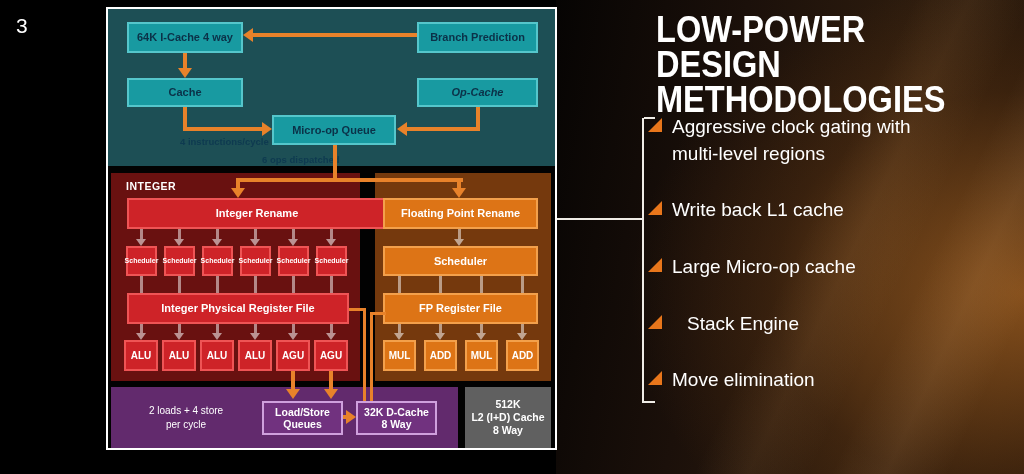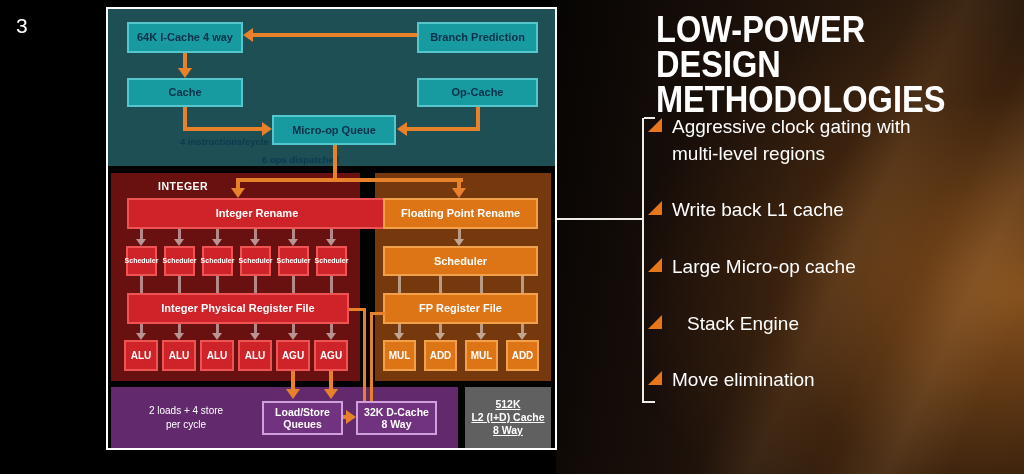--- a/index.html
+++ b/index.html
@@ -30,21 +30,21 @@
   .tbox{background:#189aa1;border:2px solid #55c6cb;color:#0b3148;font-size:11px;}
   .rbox{background:#ce2328;border:2px solid #ef5455;color:#fff;font-size:11px;}
   .obox{background:#dd7416;border:2px solid #f3a04b;color:#fff;font-size:11px;}
   .pbox{background:#71327f;border:2px solid #cfa0dd;color:#fff;font-size:10.5px;}
   .sched{font-size:7px;}
   .unit{font-size:10px;}
   .seclabel{position:absolute;color:#fff;font-weight:bold;font-size:10.5px;letter-spacing:.5px;}
   .note{position:absolute;color:#0e3a50;font-size:9.5px;font-weight:600;white-space:nowrap;}
   .memnote{position:absolute;color:#fff;font-size:10px;text-align:center;white-space:pre-line;
            display:flex;align-items:center;justify-content:center;line-height:1.35;}
-  .l2text{color:#fff;font-weight:bold;font-size:10.5px;text-align:center;white-space:pre-line;line-height:1.25;text-decoration:underline;}
+  .l2text{color:#fff;font-weight:bold;font-size:10.5px;text-align:center;white-space:pre-line;line-height:1.25;}
   .ln{position:absolute;background:#e8822a;}
   .wln{position:absolute;background:rgba(255,255,255,0.5);}
   .ah{position:absolute;width:0;height:0;}
   .ah.down{border-left:7px solid transparent;border-right:7px solid transparent;border-top:10px solid #e8822a;}
   .ah.left{border-top:7px solid transparent;border-bottom:7px solid transparent;border-right:10px solid #e8822a;}
   .ah.right{border-top:7px solid transparent;border-bottom:7px solid transparent;border-left:10px solid #e8822a;}
   .whd{position:absolute;width:0;height:0;border-left:5px solid transparent;border-right:5px solid transparent;
        border-top:7px solid rgba(255,255,255,0.55);}
   
   #page-num{position:absolute;left:16px;top:14px;color:#fff;font-size:21px;}
@@ -72,21 +72,21 @@
     <div class="sec sec-mem"></div>
     <div class="sec sec-l2">
       <div class="l2text">512K
 L2 (I+D) Cache
 8 Way</div>
     </div>
 
     <div class="box tbox" style="left:19px;top:13px;width:116px;height:31px;">64K I-Cache 4 way</div>
     <div class="box tbox" style="left:309px;top:13px;width:121px;height:31px;">Branch Prediction</div>
     <div class="box tbox" style="left:19px;top:69px;width:116px;height:29px;">Cache</div>
-    <div class="box tbox" style="left:309px;top:69px;width:121px;height:29px;">Op-Cache</div>
+    <div class="box tbox" style="left:309px;top:69px;width:121px;height:29px;font-style:italic;">Op-Cache</div>
     <div class="box tbox" style="left:164px;top:106px;width:124px;height:30px;">Micro-op Queue</div>
     <div class="note" style="left:72px;top:127px;">4 instructions/cycle</div>
     <div class="note" style="left:154px;top:145px;">6 ops dispatched</div>
 
     <div class="ln" style="left:145px;top:24px;width:164px;height:4px;"></div>
     <div class="ah left" style="left:135px;top:19px;"></div>
     <div class="ln" style="left:75px;top:44px;width:4px;height:20px;"></div>
     <div class="ah down" style="left:70px;top:59px;"></div>
     <div class="ln" style="left:75px;top:98px;width:4px;height:24px;"></div>
     <div class="ln" style="left:75px;top:118px;width:79px;height:4px;"></div>
@@ -95,21 +95,21 @@
     <div class="ln" style="left:299px;top:118px;width:73px;height:4px;"></div>
     <div class="ah left" style="left:289px;top:113px;"></div>
 
     <div class="ln" style="left:225px;top:136px;width:4px;height:37px;"></div>
     <div class="ln" style="left:128px;top:169px;width:227px;height:4px;"></div>
     <div class="ln" style="left:128px;top:169px;width:4px;height:10px;"></div>
     <div class="ah down" style="left:123px;top:179px;"></div>
     <div class="ln" style="left:349px;top:169px;width:4px;height:10px;"></div>
     <div class="ah down" style="left:344px;top:179px;"></div>
 
-    <div class="seclabel" style="left:18px;top:171px;margin-left:32px;">INTEGER</div>
+    <div class="seclabel" style="left:18px;top:171px;">INTEGER</div>
     <div class="box rbox" style="left:19px;top:189px;width:260px;height:31px;">Integer Rename</div>
     <div class="box rbox sched" style="left:18px;top:237px;width:31px;height:30px;">Scheduler</div>
     <div class="box rbox sched" style="left:56px;top:237px;width:31px;height:30px;">Scheduler</div>
     <div class="box rbox sched" style="left:94px;top:237px;width:31px;height:30px;">Scheduler</div>
     <div class="box rbox sched" style="left:132px;top:237px;width:31px;height:30px;">Scheduler</div>
     <div class="box rbox sched" style="left:170px;top:237px;width:31px;height:30px;">Scheduler</div>
     <div class="box rbox sched" style="left:208px;top:237px;width:31px;height:30px;">Scheduler</div>
     <div class="box rbox" style="left:19px;top:284px;width:222px;height:31px;">Integer Physical Register File</div>
     <div class="box rbox unit" style="left:16px;top:331px;width:34px;height:31px;">ALU</div>
     <div class="box rbox unit" style="left:54px;top:331px;width:34px;height:31px;">ALU</div>

